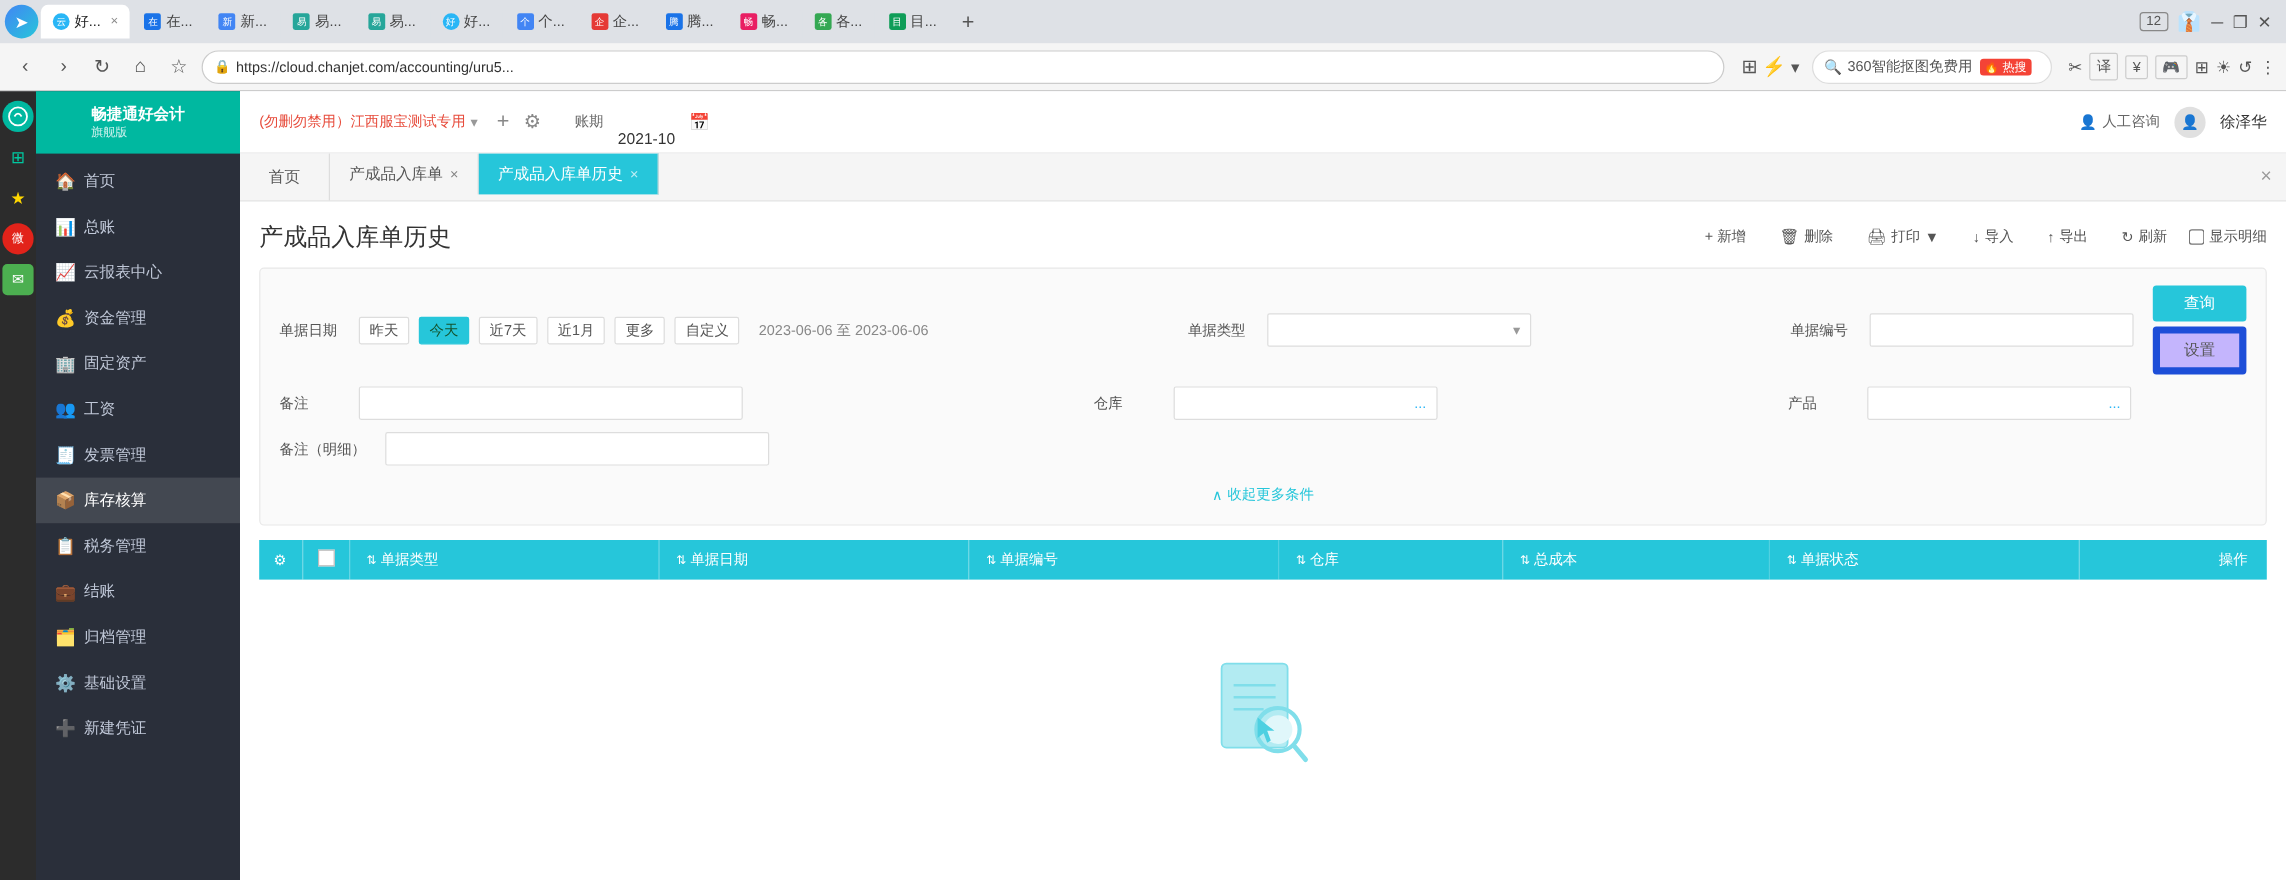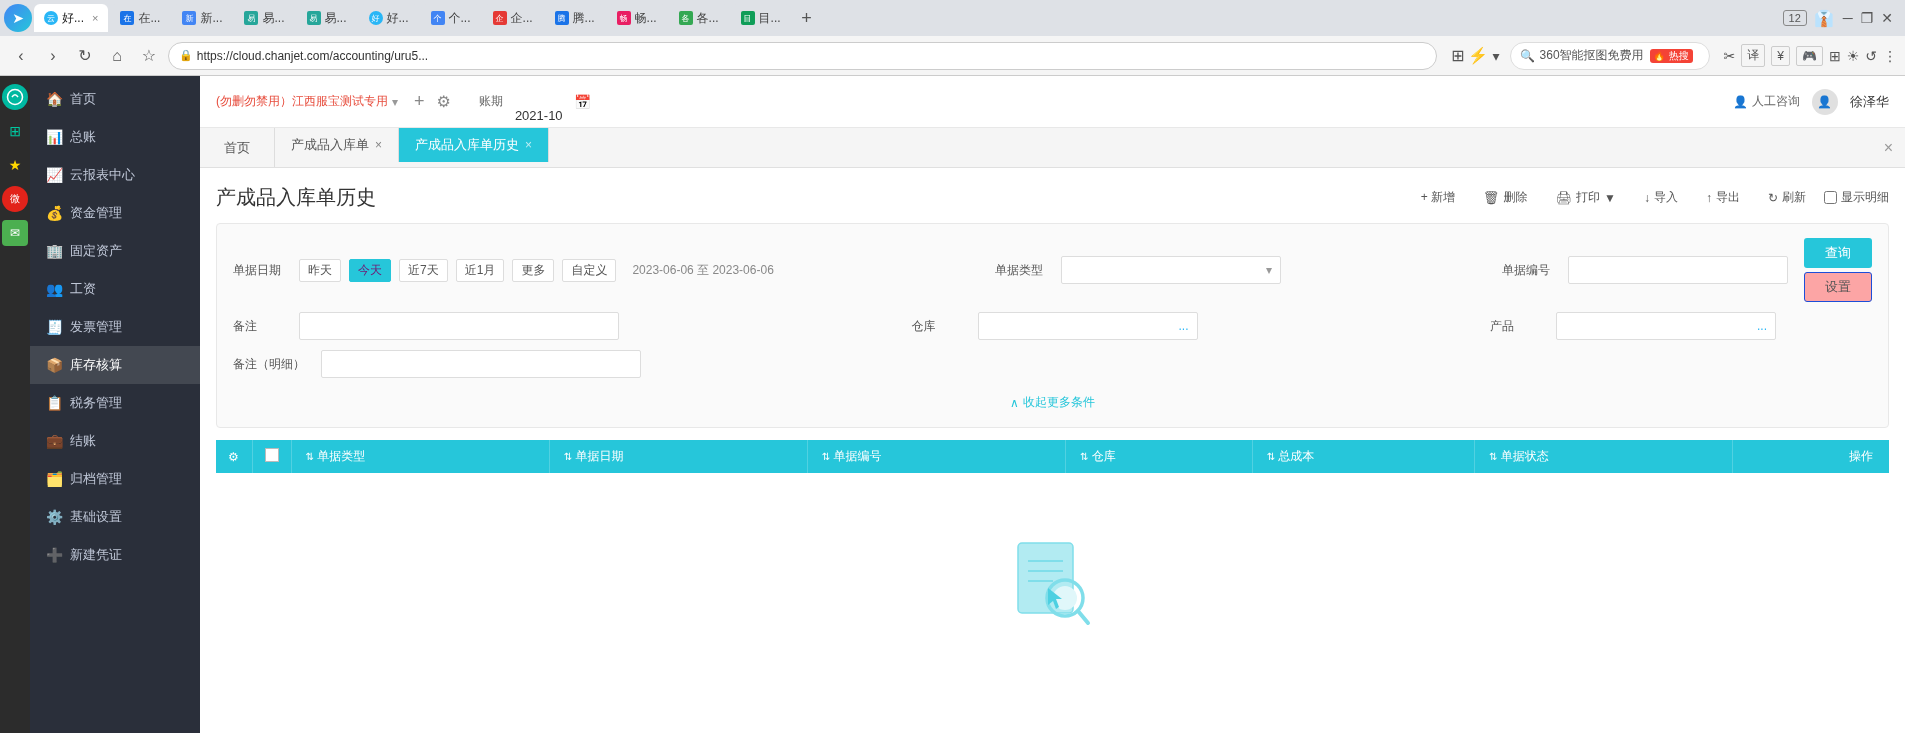--- a/index.html
+++ b/index.html
@@ -60,39 +60,39 @@
     .content-toolbar { display: flex; align-items: center; justify-content: flex-end; gap: 8px; margin-bottom: 12px; }
     .toolbar-btn { display: flex; align-items: center; gap: 4px; padding: 4px 10px; font-size: 12px; cursor: pointer; color: #555; border: none; background: transparent; }
 
     
     .filter-area { border: 1px solid #e8e8e8; border-radius: 4px; padding: 14px 16px; margin-bottom: 12px; background: #fafafa; }
     .filter-row { display: flex; align-items: center; gap: 16px; margin-bottom: 10px; }
     .filter-row:last-child { margin-bottom: 0; }
     .filter-label { font-size: 12px; color: #555; white-space: nowrap; min-width: 50px; }
     .date-filter { display: flex; align-items: center; gap: 8px; }
     .date-btn { padding: 2px 8px; font-size: 12px; border: 1px solid #ddd; border-radius: 2px; cursor: pointer; color: #555; background: #fff; }
-    .date-btn.active { background: #26c6da; color: #701a75; border-color: #26c6da; }
+    .date-btn.active { background: #26c6da; color: #14532d; border-color: #26c6da; }
     .date-range-text { font-size: 12px; color: #888; }
     .filter-select { height: 28px; border: 1px solid #ddd; border-radius: 2px; padding: 0 8px; font-size: 12px; color: #333; background: #fff; min-width: 200px; cursor: pointer; display: flex; align-items: center; justify-content: space-between; }
     .filter-input { height: 28px; border: 1px solid #ddd; border-radius: 2px; padding: 0 8px; font-size: 12px; color: #333; background: #fff; width: 320px; outline: none; }
     .more-conditions { display: flex; align-items: center; justify-content: center; padding: 6px 0 2px; }
     .more-conditions-btn { display: flex; align-items: center; gap: 4px; font-size: 12px; color: #26c6da; cursor: pointer; }
 
     
     .data-table { width: 100%; border-collapse: collapse; }
     .table-header { background: #26c6da; }
     .table-header th { padding: 8px 12px; text-align: left; font-size: 12px; color: #fff; font-weight: 500; white-space: nowrap; border-right: 1px solid rgba(255,255,255,0.2); }
     .table-header th:last-child { border-right: none; }
     .th-gear { width: 36px; text-align: center; }
     .th-check { width: 36px; text-align: center; }
     .sort-icon { font-size: 10px; margin-left: 2px; }
 
     
     .query-btn { background: #26c6da; color: #fff; border: none; border-radius: 3px; padding: 6px 20px; font-size: 13px; cursor: pointer; }
-    .setting-btn { background: #fca5a5; color: #555; border: 1px solid #1d4ed8; border-radius: 3px; padding: 5px 20px; font-size: 13px; cursor: pointer; }
+    .setting-btn { background: #c4b5fd; color: #555; border: 6px solid #1d4ed8; border-radius: 3px; padding: 5px 20px; font-size: 13px; cursor: pointer; }
     .query-setting-group { display: flex; flex-direction: column; gap: 4px; }
 
     
     .empty-state { display: flex; flex-direction: column; align-items: center; justify-content: center; padding: 60px 0; }
 
     
     .cb { width: 14px; height: 14px; border: 1px solid #bbb; background: #fff; display: inline-block; cursor: pointer; }
 
     
     .tab-plus { width: 28px; height: 28px; display: flex; align-items: center; justify-content: center; cursor: pointer; color: #555; font-size: 18px; }
@@ -220,20 +220,26 @@
           <path d="M8 12 Q12 6 16 12" fill="none" stroke="#fff" stroke-width="2"></path>
         </svg>
     </div>
     <div class="rail-icon active">⊞</div>
     <div class="rail-icon" style="color:#ffd700;">★</div>
     <div class="rail-icon" style="background:#e2231a;border-radius:50%;color:#fff;font-size:10px;">微</div>
     <div class="rail-icon" style="background:#4caf50;border-radius:4px;color:#fff;font-size:12px;">✉</div>
   </div>
 
   <div class="sidebar">
+    <div class="sidebar-logo">
+      <div>
+        <div class="sidebar-logo-text">畅捷通好会计</div>
+        <div class="sidebar-logo-sub">旗舰版</div>
+      </div>
+    </div>
     <div class="sidebar-menu">
       <div class="sidebar-item">
         <span class="sidebar-item-icon">🏠</span>
         <span>首页</span>
       </div>
       <div class="sidebar-item">
         <span class="sidebar-item-icon">📊</span>
         <span>总账</span>
       </div>
       <div class="sidebar-item">

